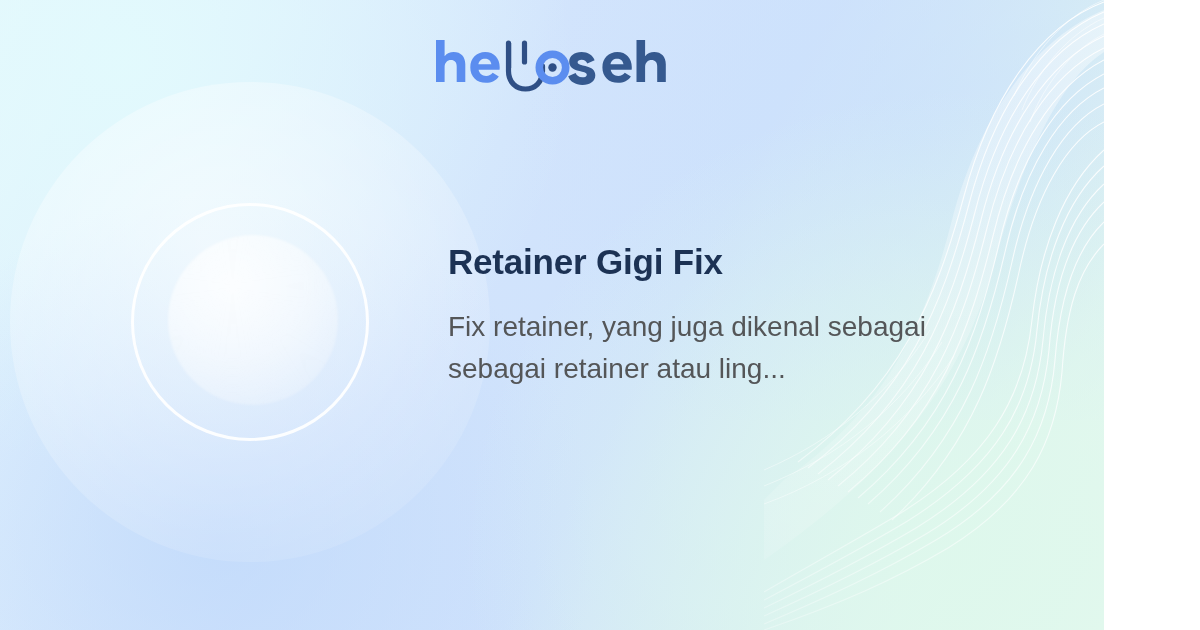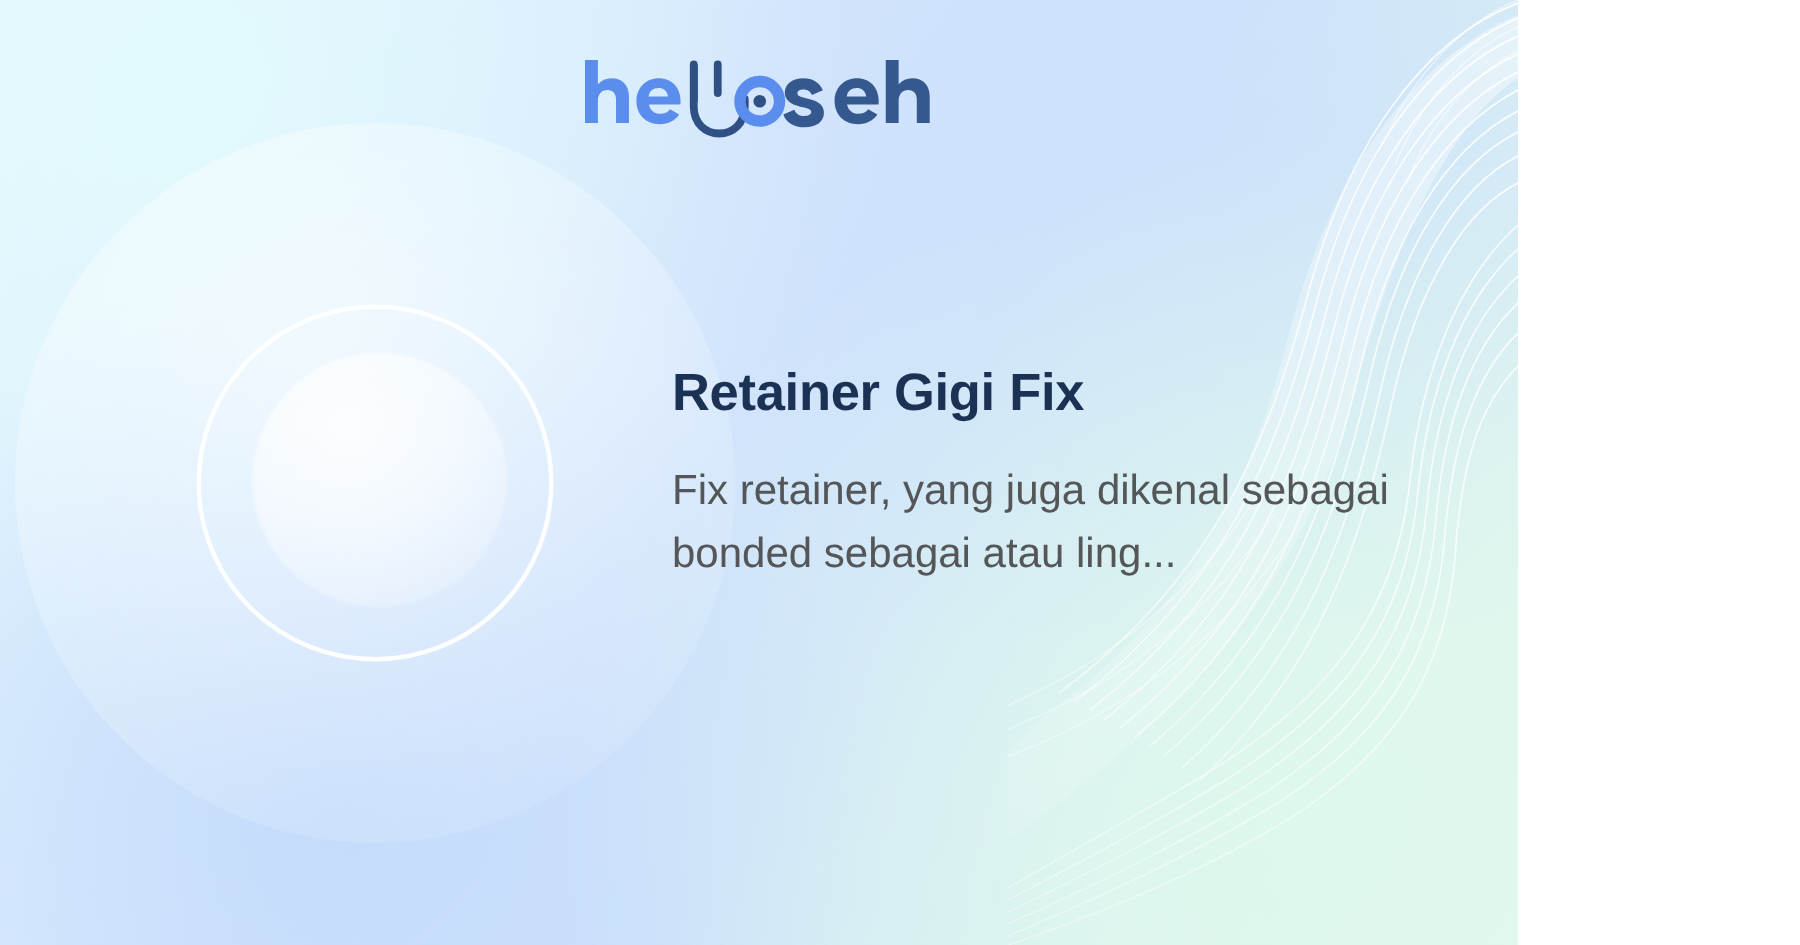--- a/index.html
+++ b/index.html
@@ -2,21 +2,21 @@
 <html><head>
 <meta charset="utf-8">
 <style>
   html, body {
     margin: 0;
     padding: 0;
     background: #ffffff;
   }
   .card {
     position: relative;
-    width: 1012px;
+    width: 1104px;
     height: 630px;
     overflow: hidden;
     font-family: "Liberation Sans", sans-serif;
     background: #d5e6fd;
   }
 
   
   .bg-base {
     position: absolute;
     inset: 0;
@@ -218,16 +218,16 @@
 
         <path d="M185.3 14.1 c8.7 0 14.5 6.2 14.5 15.2 0 0.8-0.05 1.6-0.15 2.4 h-20.95 c0.8 3.9 3.6 6.2 7.5 6.2 2.9 0 5.2-1.1 6.6-3.1 l6.1 3.6 c-2.7 4.1-7.3 6.4-12.8 6.4 -9.5 0-15.7-6.3-15.7-15.4 0-9 6.3-15.3 14.9-15.3 Z m6.2 12.2 c-0.7-3.9-3.3-5.6-6.3-5.6 -3.7 0-6.1 2-6.7 5.6 h13 Z"></path>
 
         <path d="M204.5 2 h8.6 v16.2 c2.3-2.7 5.4-4.1 9.1-4.1 7.2 0 11.6 4.7 11.6 12.2 V44 h-8.6 V28.4 c0-4-2.1-6.4-5.7-6.4 -3.7 0-6.4 2.7-6.4 7 V44 h-8.6 V2 Z"></path>
       </g>
     </svg>
   </div>
 
   <div class="text-block">
     <h1 class="og-title">Retainer Gigi Fix</h1>
-    <p class="og-desc">Fix retainer, yang juga dikenal sebagai bonded sebagai atau ling...</p>
+    <p class="og-desc">Fix retainer, yang juga dikenal sebagai sebagai retainer atau ling...</p>
   </div>
 
 </div>
 
 </body></html>

